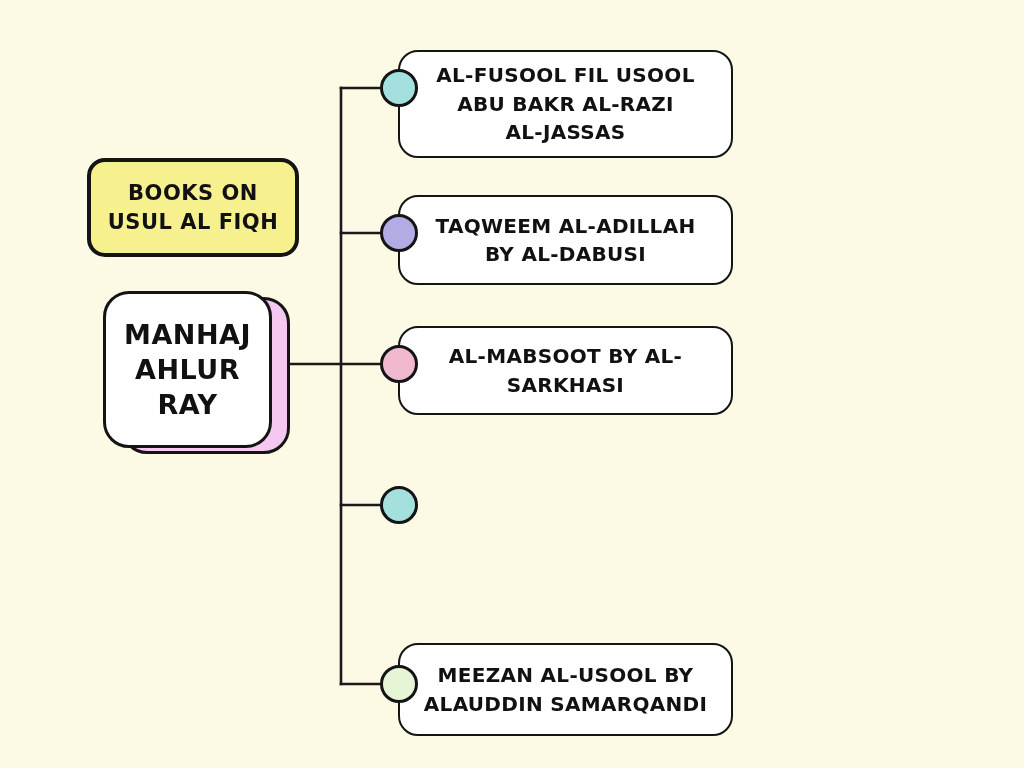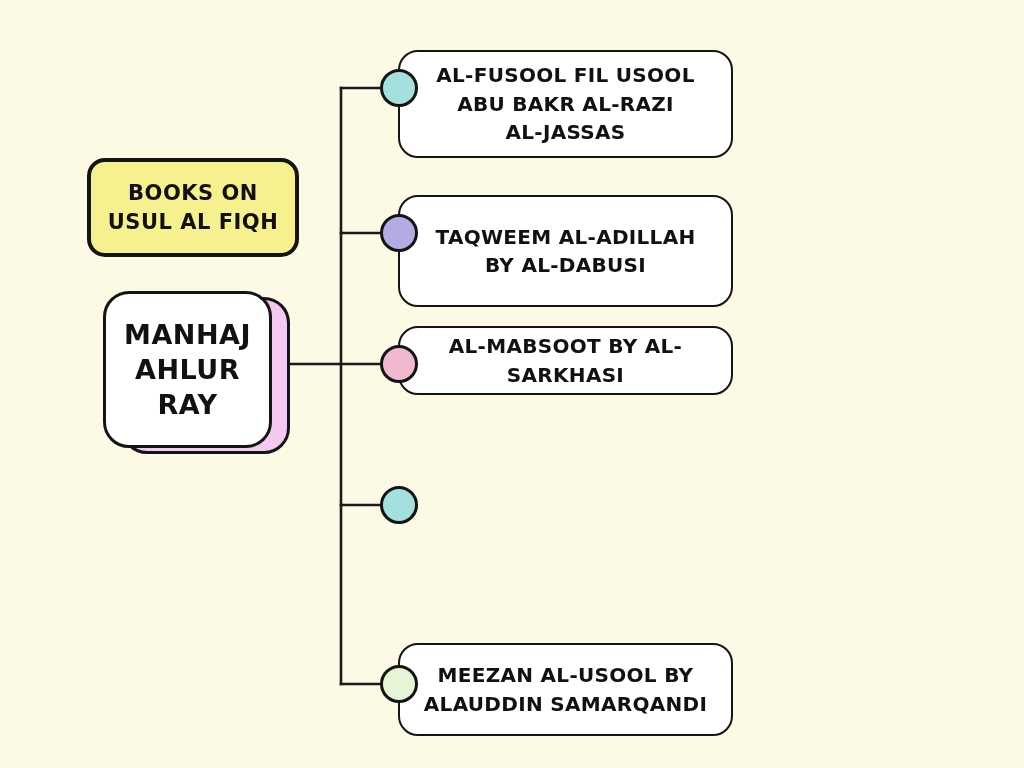--- a/index.html
+++ b/index.html
@@ -70,22 +70,22 @@
     left: 398px;
     width: 335px;
     border: 2.5px solid #141414;
     border-radius: 20px;
     font-size: 20px;
     line-height: 1.42;
     letter-spacing: 0.3px;
     padding: 12px 14px;
   }
   .branch-1 { top: 50px;  height: 108px; }
-  .branch-2 { top: 195px; height: 112px;  }
-  .branch-3 { top: 326px; height: 69px;  }
+  .branch-2 { top: 195px; height: 90px;  }
+  .branch-3 { top: 326px; height: 89px;  }
   .branch-4 { top: 466px; height: 92px;  }
   .branch-5 { top: 643px; height: 93px;  }
   .dot {
     position: absolute;
     box-sizing: border-box;
     width: 38px;
     height: 38px;
     border: 3px solid #141414;
     border-radius: 50%;
     left: 380px;

